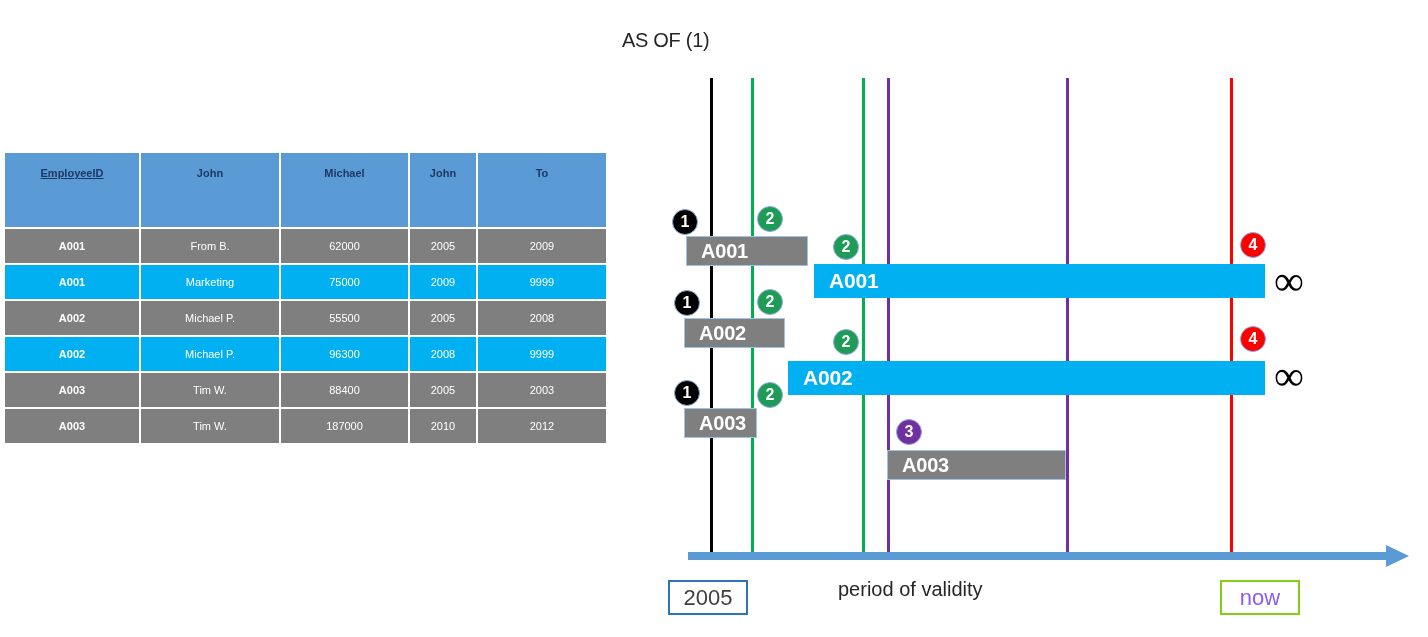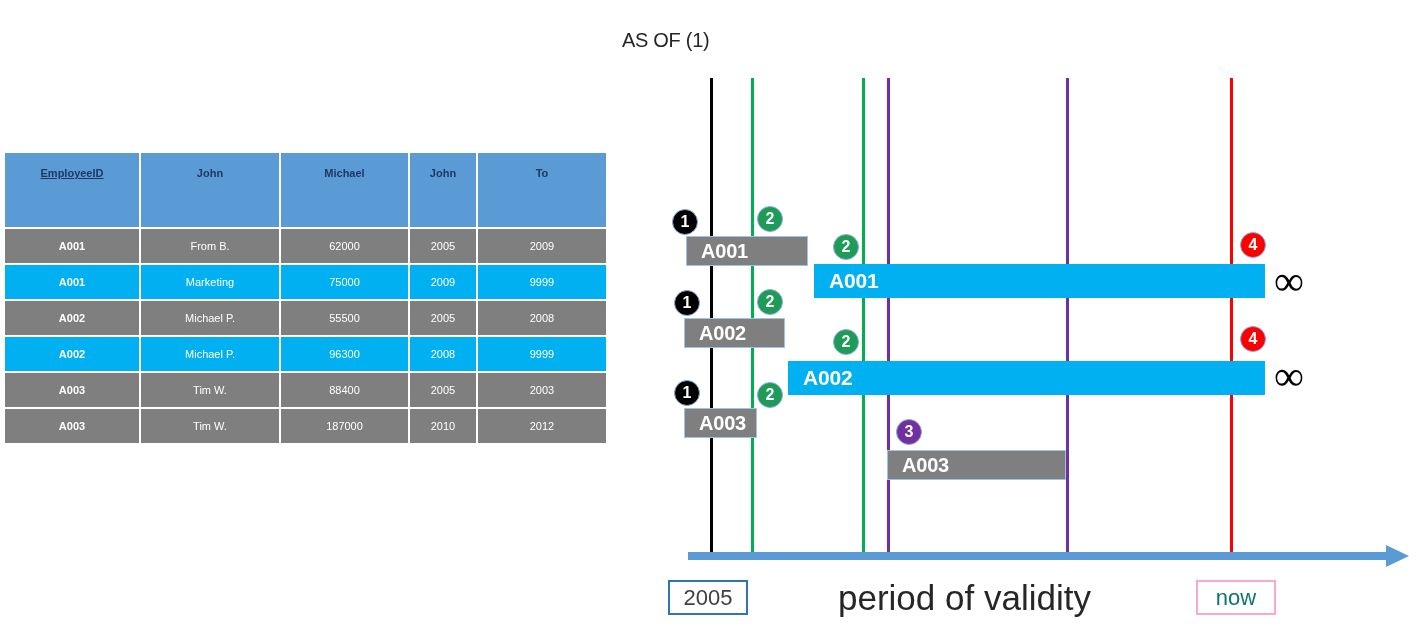--- a/index.html
+++ b/index.html
@@ -153,28 +153,28 @@
     position: absolute;
     box-sizing: border-box;
     display: flex;
     align-items: center;
     justify-content: center;
     font-family: "Liberation Sans", sans-serif;
     font-size: 22px;
     background: #ffffff;
   }
   .tagbox.blue { border: 2px solid #2E75B6; color: #404040; }
-  .tagbox.red  { border: 2px solid #f9a8d4; color: #0f766e; }
+  .tagbox.red  { border: 2px solid #84cc16; color: #8b5cf6; margin-left: 24px; }
 
   .period-label {
     position: absolute;
     left: 838px;
     top: 578px;
     font-family: "Liberation Sans", sans-serif;
-    font-size: 35px;
+    font-size: 20px;
     color: #262626;
     white-space: nowrap;
   }
 </style>
 </head>
 <body>
 
 <div id="page">
 
   <table class="emp-table" id="emp-table">

